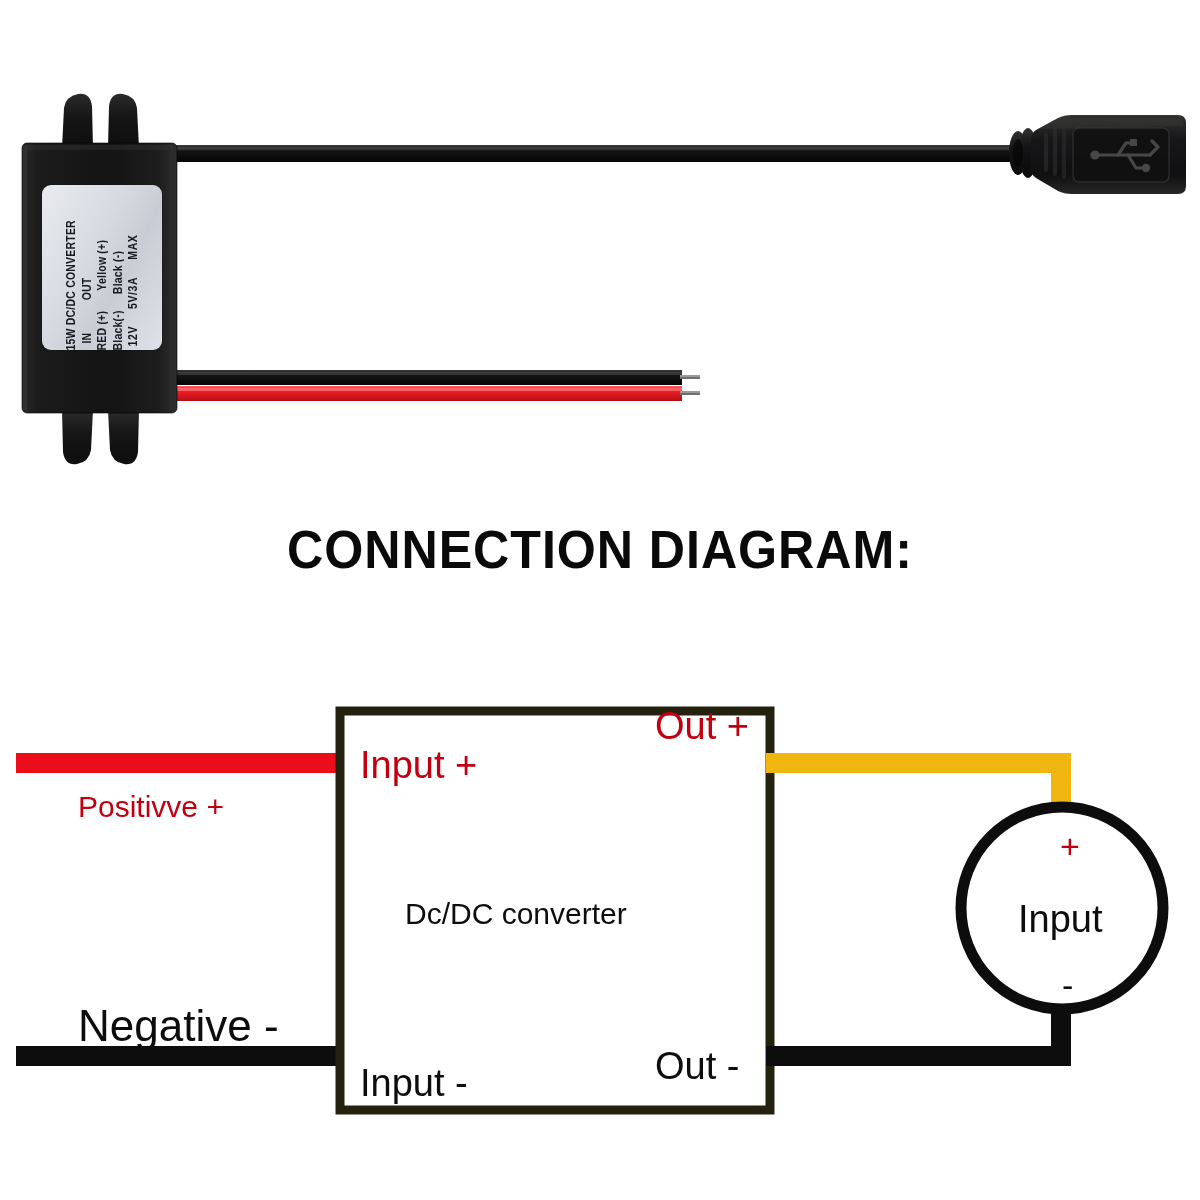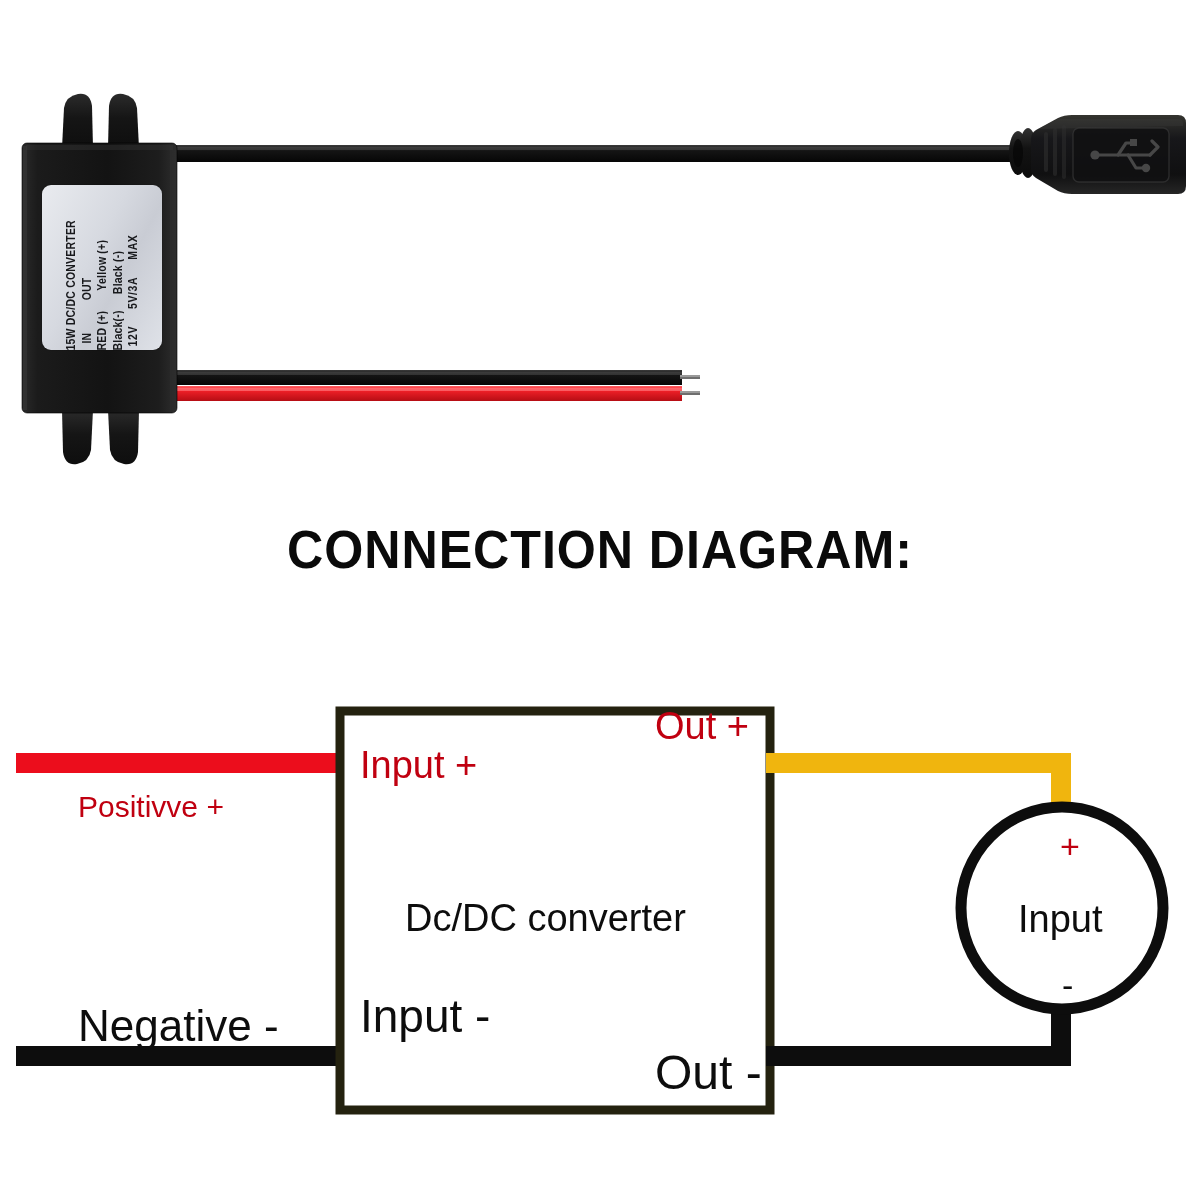--- a/index.html
+++ b/index.html
@@ -100,23 +100,23 @@
     position: absolute;
     font-family: "Liberation Sans", sans-serif;
     font-weight: normal;
     white-space: nowrap;
     color: #0d0d0d;
     margin-top: 12px;
   }
   .dtext.red { color: #c00010; }
   .t-input-plus  { left: 360px; top: 732px; font-size: 38px; }
   .t-out-plus    { left: 655px; top: 693px; font-size: 38px; }
-  .t-conv        { left: 405px; top: 885px; font-size: 38px; }
-  .t-input-minus { left: 360px; top: 977px; font-size: 46px; }
-  .t-out-minus   { left: 655px; top: 1033px; font-size: 48px; }
+  .t-conv        { left: 405px; top: 885px; font-size: 30px; }
+  .t-input-minus { left: 360px; top: 1050px; font-size: 38px; }
+  .t-out-minus   { left: 655px; top: 1033px; font-size: 38px; }
   .t-positive    { left: 78px;  top: 778px; font-size: 30px; }
   .t-negative    { left: 78px;  top: 989px; font-size: 44px; }
   .t-load        { left: 1018px; top: 886px; font-size: 38px; }
   .t-load-plus   { left: 1060px; top: 815px; font-size: 34px; }
   .t-load-minus  { left: 1062px; top: 954px; font-size: 34px; }
 </style>
 </head>
 <body>
 
 <div id="stage">

